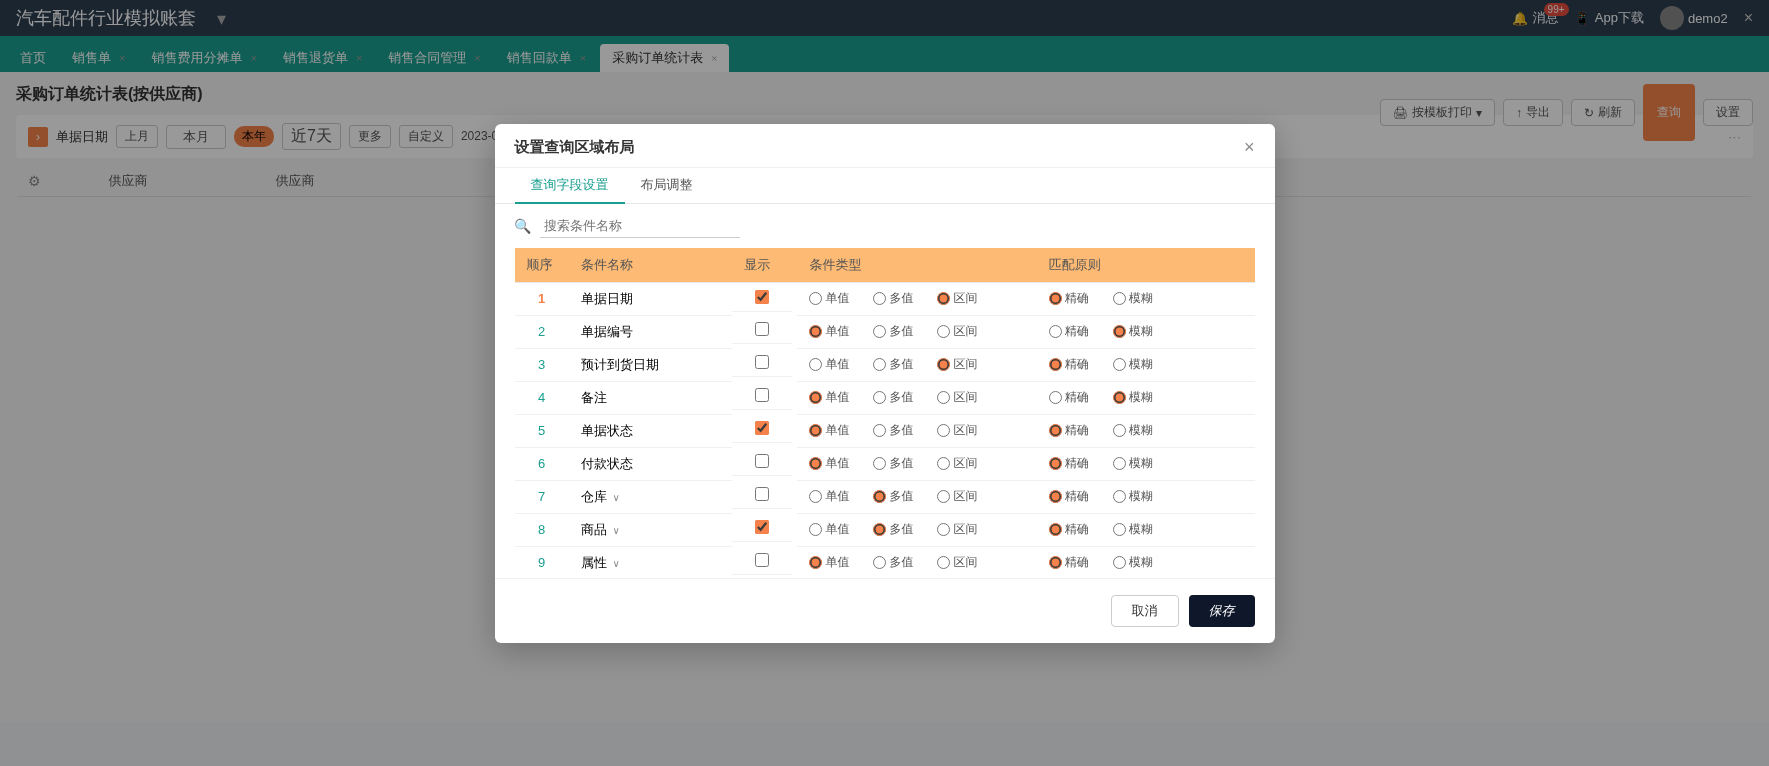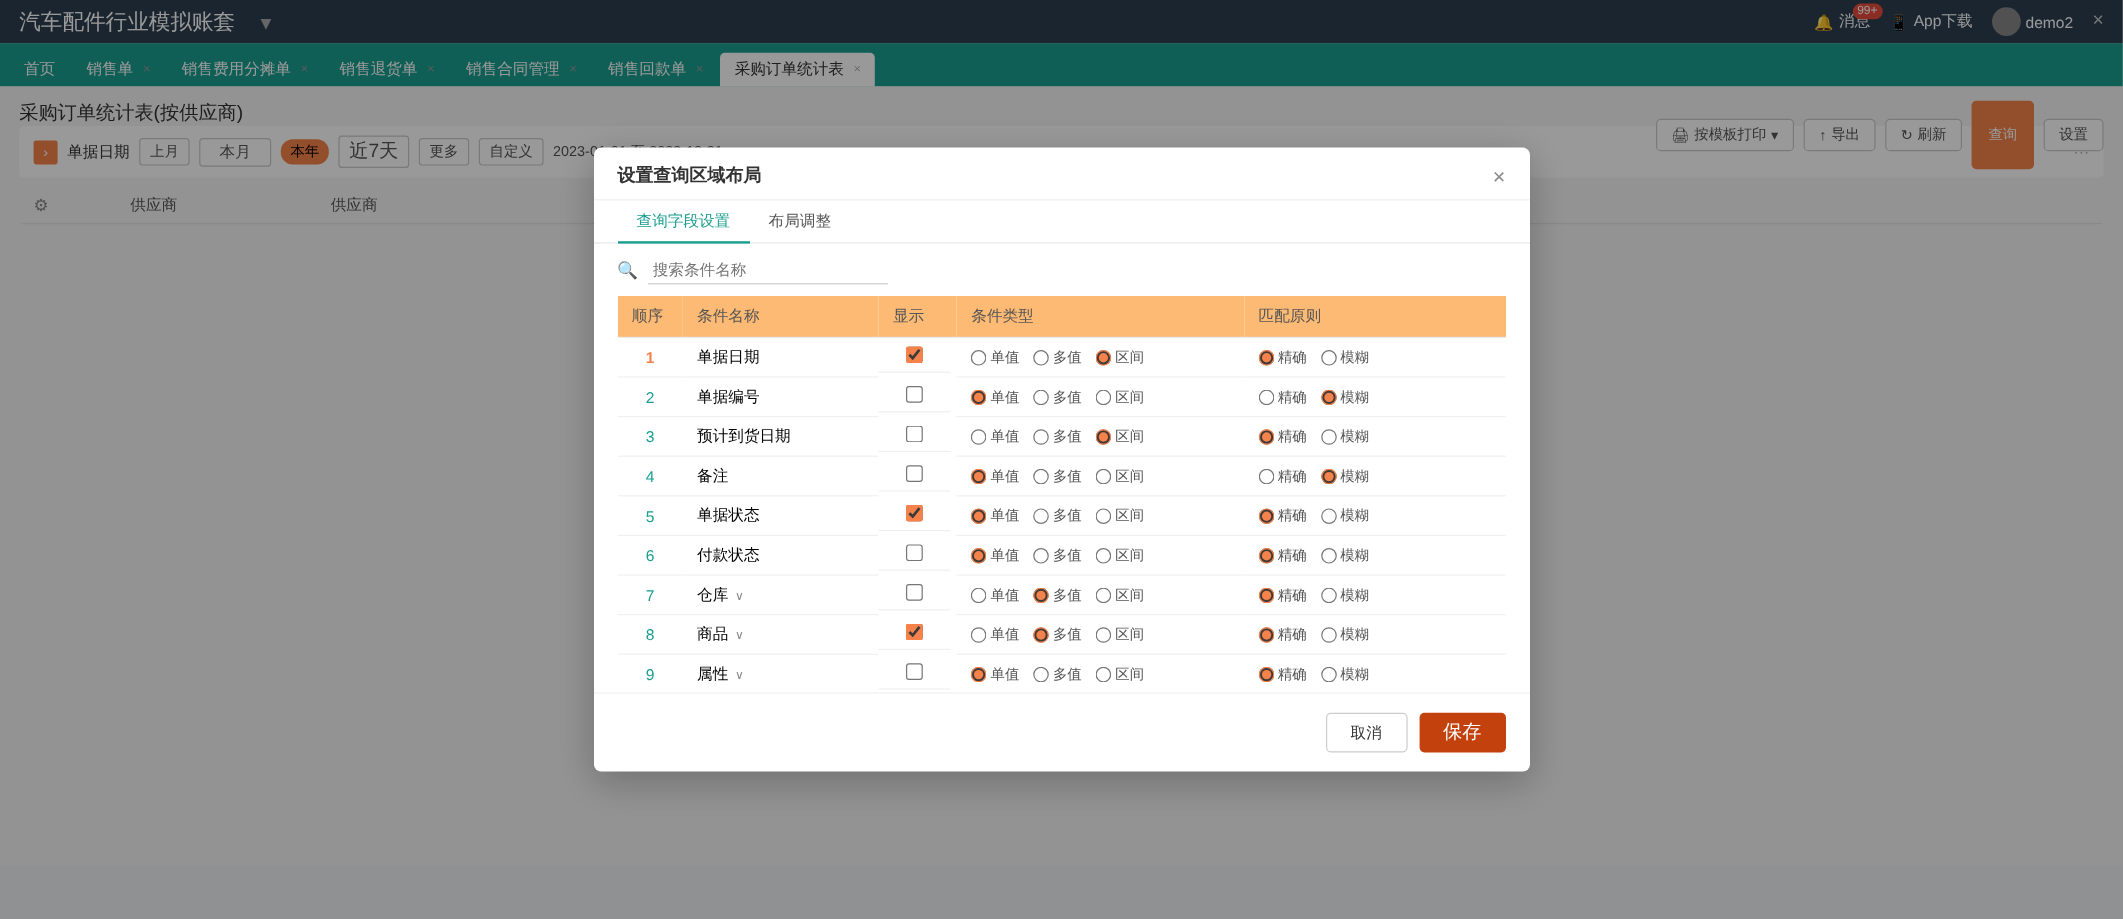--- a/index.html
+++ b/index.html
@@ -44,22 +44,23 @@
     .nav-tab .close-x { font-size: 11px; color: #999; margin-left: 4px; }
 
     
     .page-content {
       background: #f5f5f5;
       padding: 12px 16px;
       position: relative;
     }
     .page-title {
       font-size: 16px;
-      font-weight: normal;
+      font-weight: bold;
       color: #333;
+      margin-bottom: 10px;
     }
     .page-actions {
       position: absolute;
       top: 12px;
       right: 16px;
       display: flex;
       gap: 8px;
       align-items: center;
     }
     .btn-outline {
@@ -233,21 +234,21 @@
       border-bottom: 1px solid #f0f0f0;
       vertical-align: middle;
     }
     .col-order { width: 50px; color: #1a9e8f; text-align: center; }
     .col-name { width: 150px; }
     .col-display { width: 60px; text-align: center; }
     .col-type { width: 220px; }
     .col-match { width: 200px; }
 
     
-    .radio-group { display: flex; align-items: center; gap: 12px; }
+    .radio-group { display: flex; align-items: center; gap: 24px; }
     .radio-item { display: flex; align-items: center; gap: 3px; cursor: pointer; }
     .radio-item input[type="radio"] { accent-color: #f5824a; cursor: pointer; }
     .radio-label { color: #555; font-size: 12px; }
 
     
     .cb-item { display: flex; align-items: center; justify-content: center; }
     .cb-item input[type="checkbox"] { accent-color: #f5824a; width: 14px; height: 14px; cursor: pointer; }
 
     
     .table-container {
@@ -270,27 +271,28 @@
     .btn-cancel {
       border: 1px solid #ccc;
       background: #fff;
       padding: 6px 20px;
       border-radius: 4px;
       cursor: pointer;
       font-size: 13px;
       color: #333;
     }
     .btn-save {
-      background: #c2410c;
+      background: #0f172a;
       color: #fff;
       border: none;
       padding: 6px 20px;
       border-radius: 4px;
       cursor: pointer;
-      font-size: 16px;
+      font-size: 13px;
+      font-style: italic;
     }
 
     
     .dropdown-arrow { font-size: 10px; color: #888; margin-left: 2px; }
   </style>
 </head>
 <body>
 
 <div class="top-bar">
   <div class="top-bar-left">

